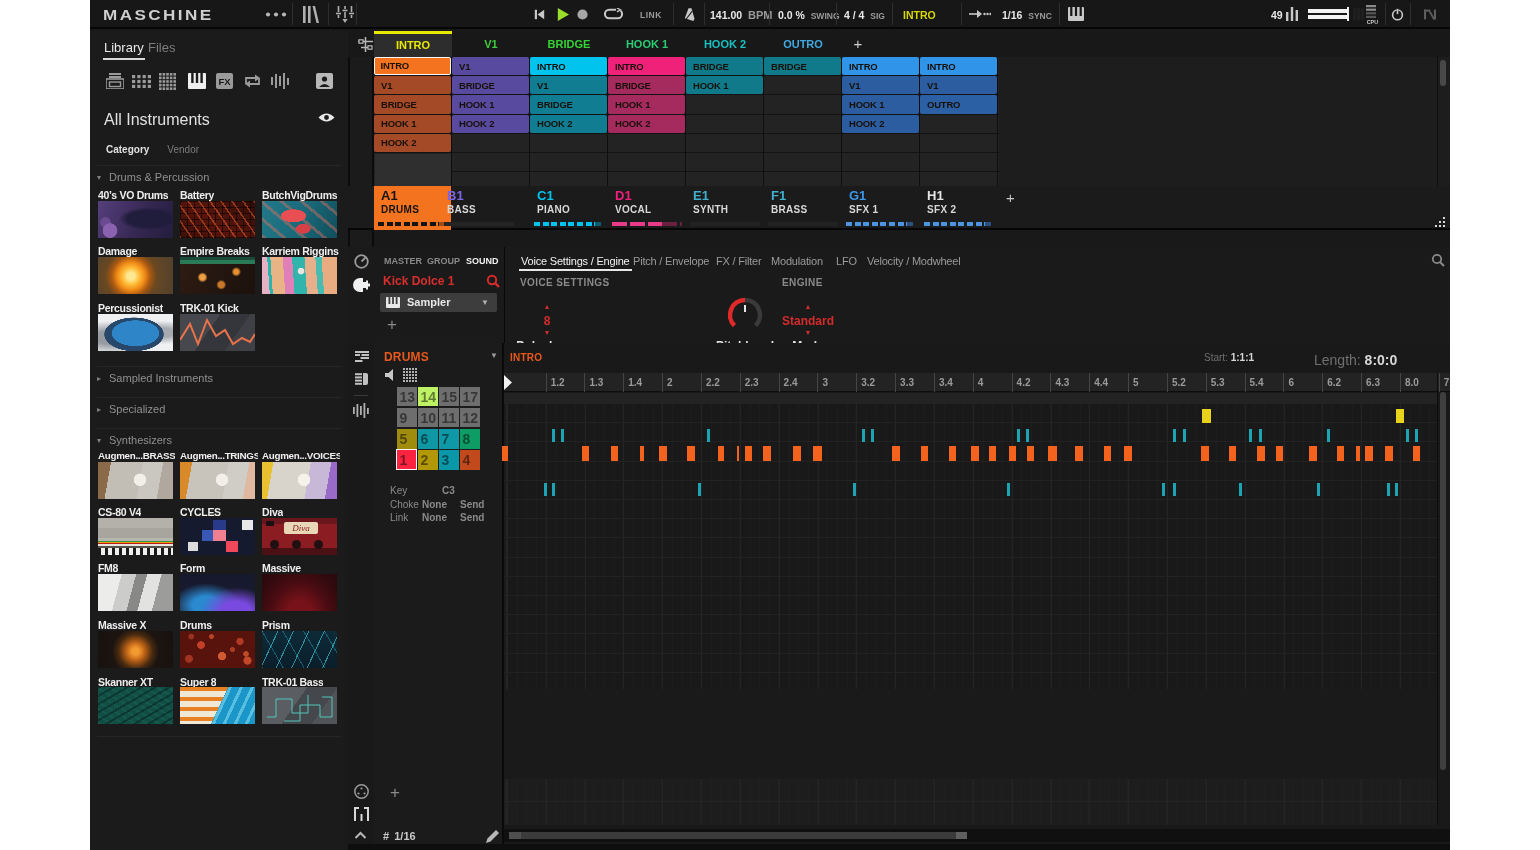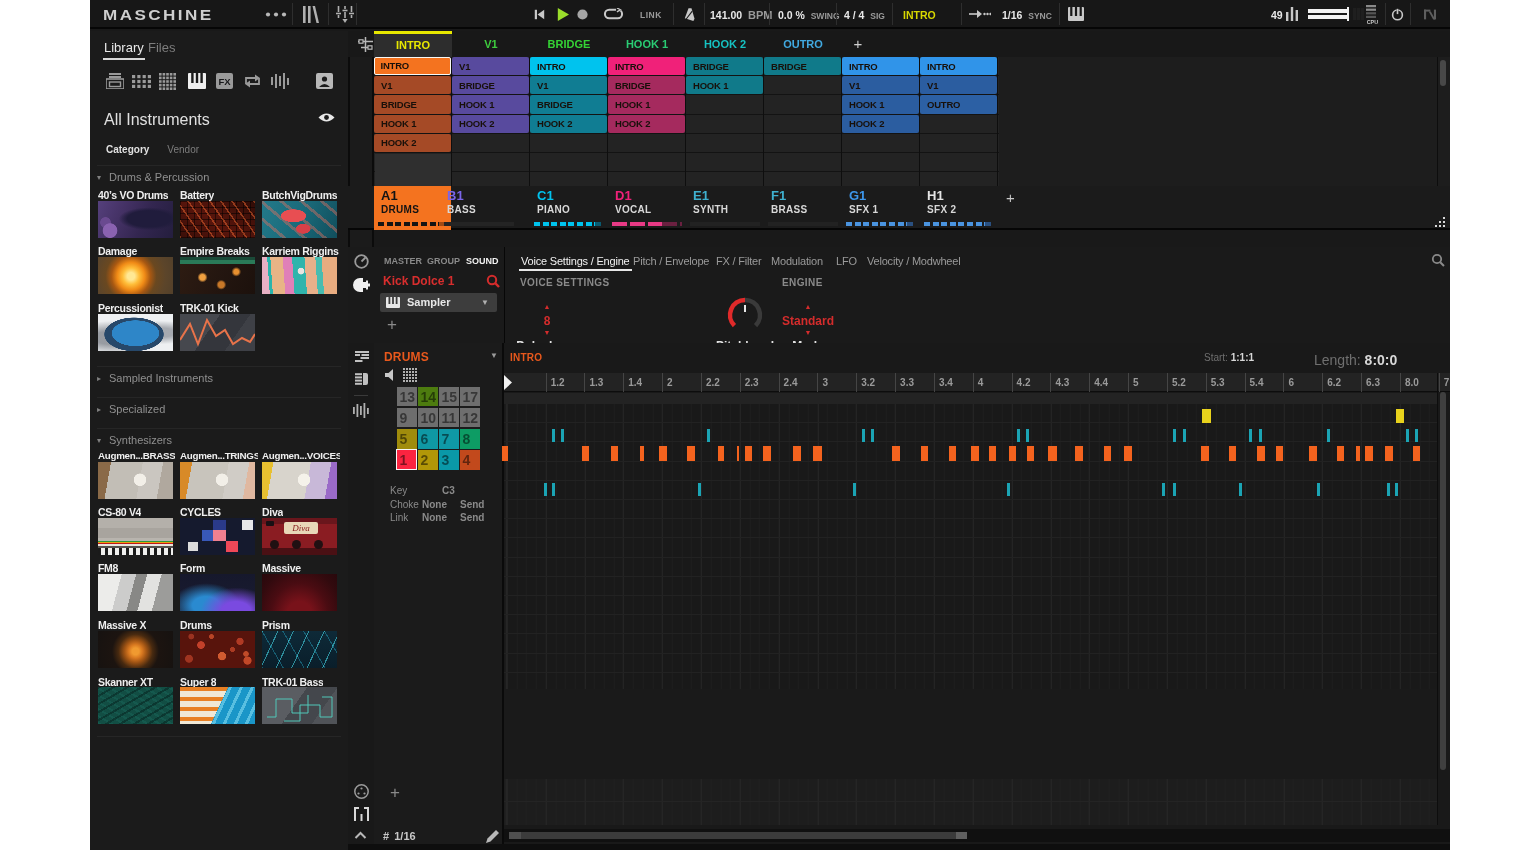--- a/index.html
+++ b/index.html
@@ -619,21 +619,21 @@
             <rect x="12" y="9" width="2" height="2"></rect>
             <rect x="0" y="12" width="2" height="2"></rect>
             <rect x="3" y="12" width="2" height="2"></rect>
             <rect x="6" y="12" width="2" height="2"></rect>
             <rect x="9" y="12" width="2" height="2"></rect>
             <rect x="12" y="12" width="2" height="2"></rect>
           </g>
         </svg>
       <div id="pads">
           <div class="pad" style="left: 22.5px; top: 43.5px; background: rgb(110, 110, 110);">13</div>
-          <div class="pad" style="left: 43.5px; top: 43.5px; background: #4d7c0f;">14</div>
+          <div class="pad" style="left: 43.5px; top: 43.5px; background: #bef264;">14</div>
           <div class="pad" style="left: 64.5px; top: 43.5px; background: rgb(110, 110, 110);">15</div>
           <div class="pad" style="left: 85.5px; top: 43.5px; background: rgb(110, 110, 110);">17</div>
           <div class="pad" style="left: 22.5px; top: 64.8px; background: rgb(110, 110, 110);">9</div>
           <div class="pad" style="left: 43.5px; top: 64.8px; background: rgb(110, 110, 110);">10</div>
           <div class="pad" style="left: 64.5px; top: 64.8px; background: rgb(110, 110, 110);">11</div>
           <div class="pad" style="left: 85.5px; top: 64.8px; background: rgb(110, 110, 110);">12</div>
           <div class="pad" style="left: 22.5px; top: 86.1px; background: rgb(160, 140, 12);">5</div>
           <div class="pad" style="left: 43.5px; top: 86.1px; background: rgb(15, 152, 164);">6</div>
           <div class="pad" style="left: 64.5px; top: 86.1px; background: rgb(15, 153, 166);">7</div>
           <div class="pad" style="left: 85.5px; top: 86.1px; background: rgb(13, 156, 100);">8</div>

